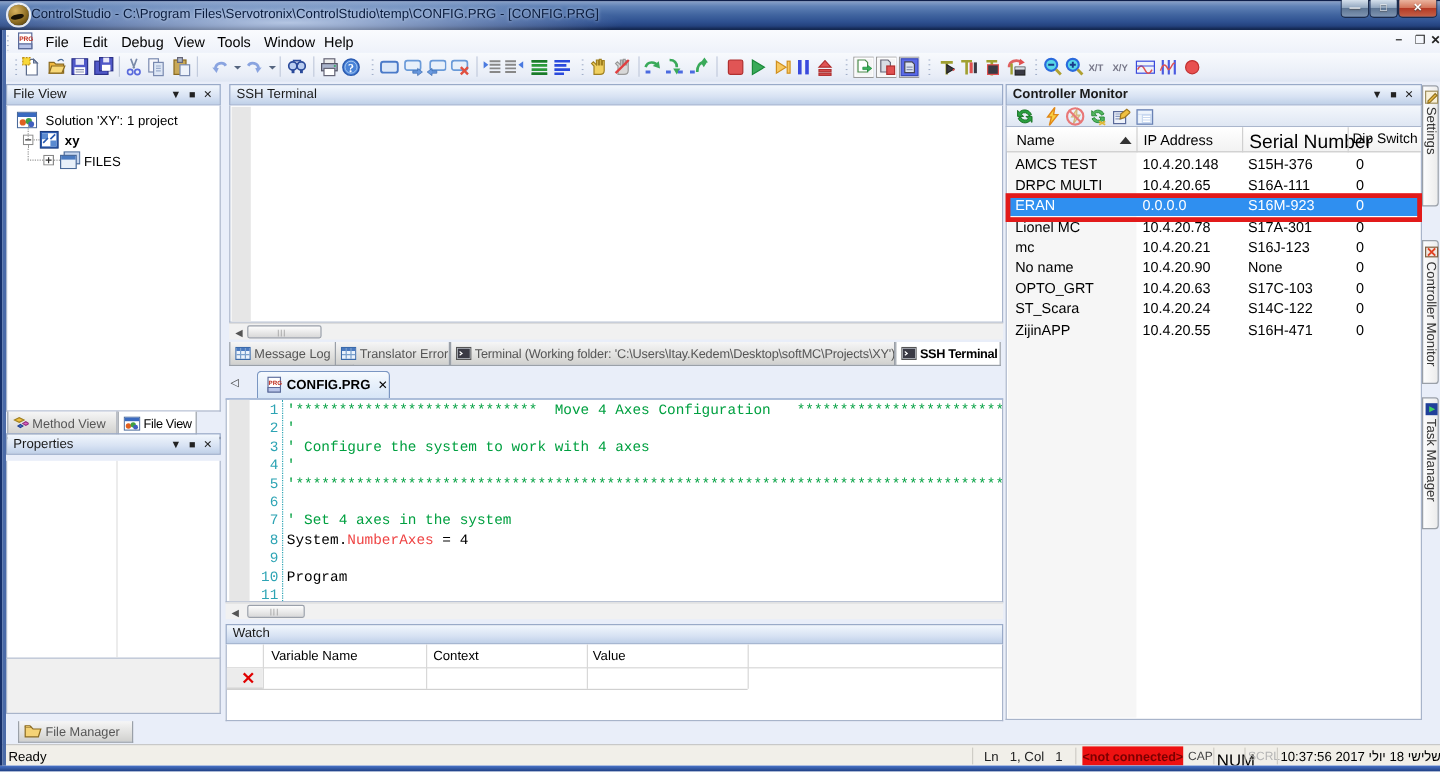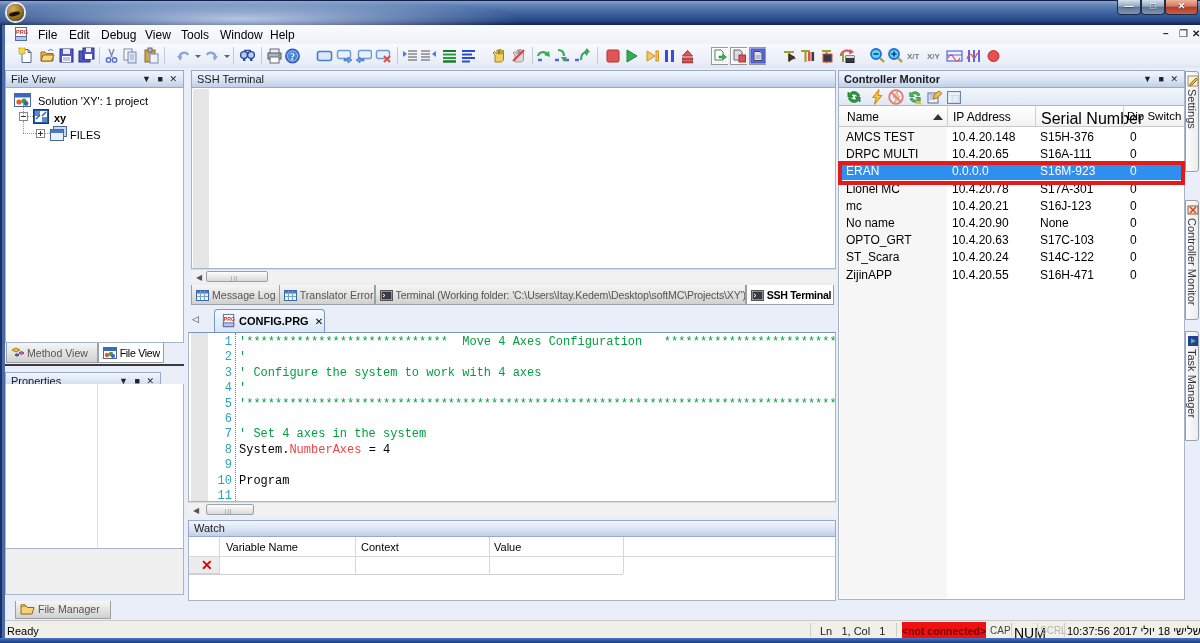--- a/index.html
+++ b/index.html
@@ -63,20 +63,21 @@
 
 .vtab { position:absolute; left:1185px; width:14px; background:linear-gradient(90deg,#fdfdfd,#ececec); border:1px solid #9aa0a8; border-radius:0 3px 3px 0; }
 .vtab .vtxt { position:absolute; left:0px; top:17px; writing-mode:vertical-rl; font-size:11px; color:#333; white-space:nowrap; }
 </style>
 </head>
 <body>
 
 <div class="abs" id="titlebar">
   <div class="glow"></div>
   <div id="appicon"></div>
+  <div id="titletext">ControlStudio - C:\Program Files\Servotronix\ControlStudio\temp\CONFIG.PRG - [CONFIG.PRG]</div>
 </div>
 <div class="abs winbtn" id="btnmin">
     <span>—</span>
   </div>
 <div class="abs winbtn" id="btnmax">
     <span>□</span>
   </div>
 <div class="abs winbtn" id="btnclose">
     <span>✕</span>
   </div>
@@ -367,21 +368,21 @@
     </svg> Method View</div>
 <div class="dock-tab active" style="left:98px; top:343px; width:66px; letter-spacing:-0.3px;"><svg width="14" height="12" viewBox="0 0 14 12" style="vertical-align:-2px;">
       <rect x="0.5" y="0.5" width="13" height="11" fill="#fff" stroke="#4a6a9a"></rect>
       <rect x="1" y="1" width="12" height="3" fill="#3a6ac0"></rect>
       <circle cx="4" cy="8" r="2.2" fill="#e06020"></circle>
       <circle cx="8" cy="7" r="2.2" fill="#40a040"></circle>
       <circle cx="10" cy="9" r="2" fill="#4060c0"></circle>
     </svg> File View</div>
 
 <div class="abs" style="left:5px; top:364px; width:179px; height:2px; background:#3a3a3a;"></div>
-<div class="panel-hdr" style="left:5px; top:372px; width:156px;">Properties
+<div class="panel-hdr" style="left:5px; top:361px; width:179px;">Properties
   <span class="hdr-btns">▼ ■ ✕</span>
 </div>
 <div class="white-body" style="left:5px; top:384px; width:179px; height:165px;">
   <div style="position:absolute; left:91px; top:0; width:1px; height:100%; background:#e0e0e0;"></div>
 </div>
 <div class="abs" style="left:5px; top:549px; width:179px; height:46px; background:#f0f0f0; border:1px solid #a8b4ca; border-top:none;"></div>
 
 <div class="dock-tab" style="left:15px; top:601px; width:96px; height:18px; padding-top:2px;">
   <svg width="15" height="12" viewBox="0 0 15 12" style="vertical-align:-2px;">
       <path d="M1 3 h5 l1.5 1.5 H14 L12 11 H1 Z" fill="#f5d376" stroke="#8a6a20"></path>

